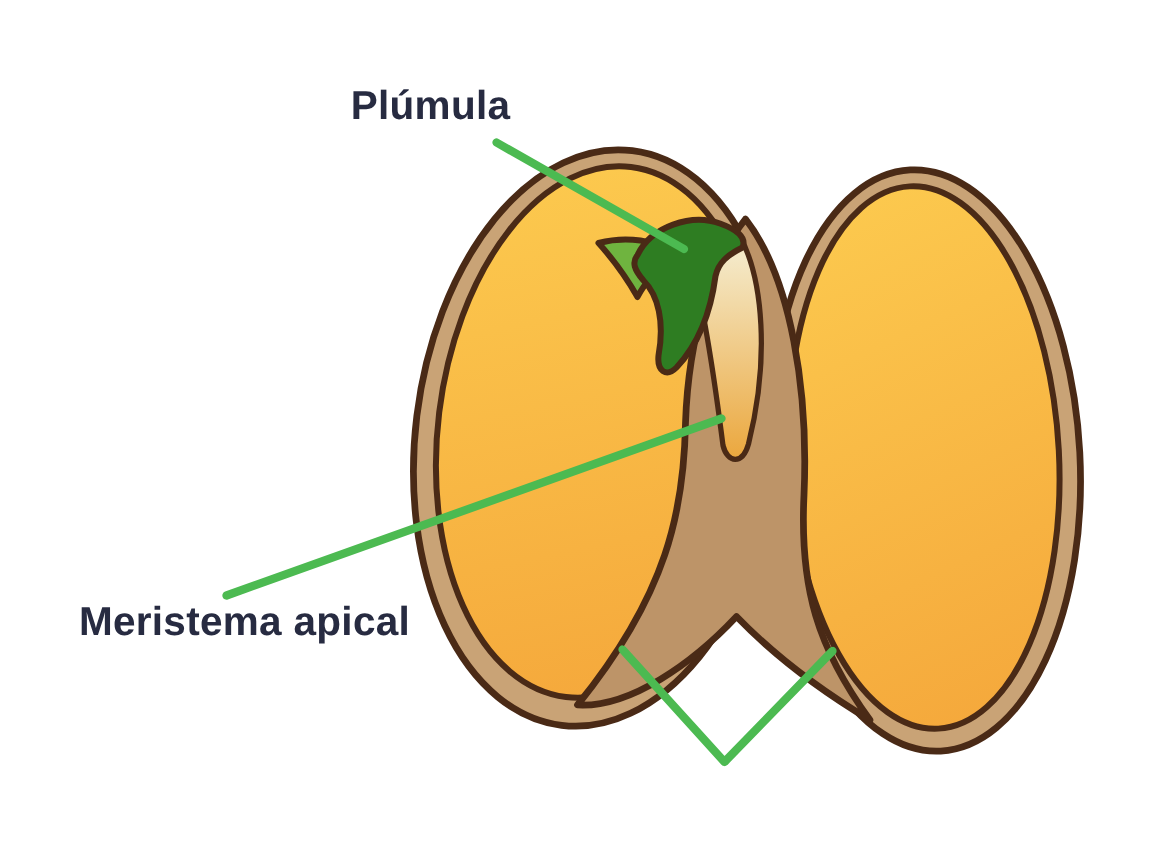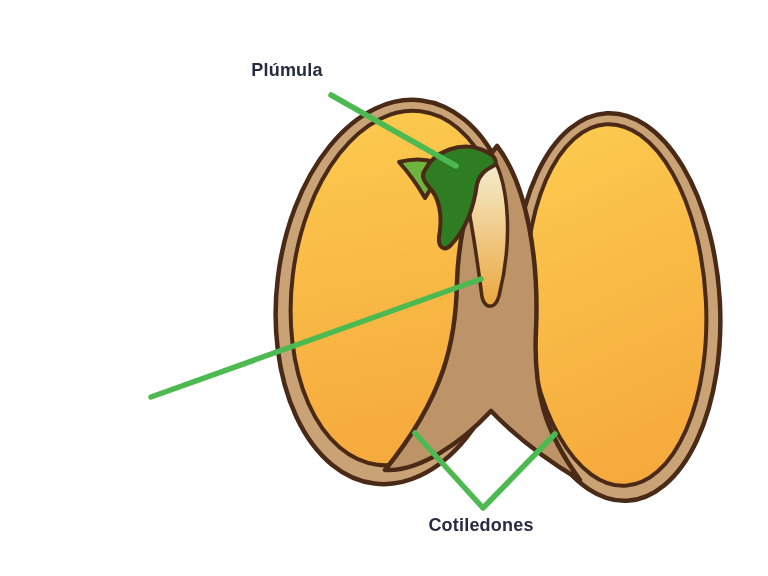--- a/index.html
+++ b/index.html
@@ -41,21 +41,21 @@
   }
   .stop-y-light { stop-color: var(--cotyledon-light, #FCC94E); }
   .stop-y-dark  { stop-color: var(--cotyledon-dark, #F5A93C); }
   .stop-c-light { stop-color: var(--cream-light, #F4E8C6); }
   .stop-c-dark  { stop-color: var(--cream-dark, #EBA73D); }
 
   .label {
     position: absolute;
     color: var(--label-text, #272B41);
     font-weight: 700;
-    font-size: 18px;
+    font-size: 27px;
     line-height: 33px;
     text-align: center;
     letter-spacing: 0.2px;
     white-space: nowrap;
   }
   #label-plumula     { left: 222px; top: 54px;  width: 130px; }
   #label-meristema   { left: 33px;  top: 398px; width: 260px; }
   #label-cotiledones { left: 381px; top: 509px; width: 200px; }
 </style>
 </head>
@@ -117,16 +117,16 @@
              Z"></path>
 
     <line class="leader" x1="331" y1="95" x2="456" y2="166"></line>
     <line class="leader" x1="151" y1="397" x2="481" y2="279"></line>
     <polyline class="leader" points="415,433 483,508 555,434"></polyline>
   </svg>
 
   <div class="label" id="label-plumula">Plúmula</div>
 
   <div class="label" id="label-meristema">
+    <div>Meristema apical</div>
   </div>
 
-  <div class="label" id="label-cotiledones">Cotiledones</div>
 </div>
 
 </body></html>

